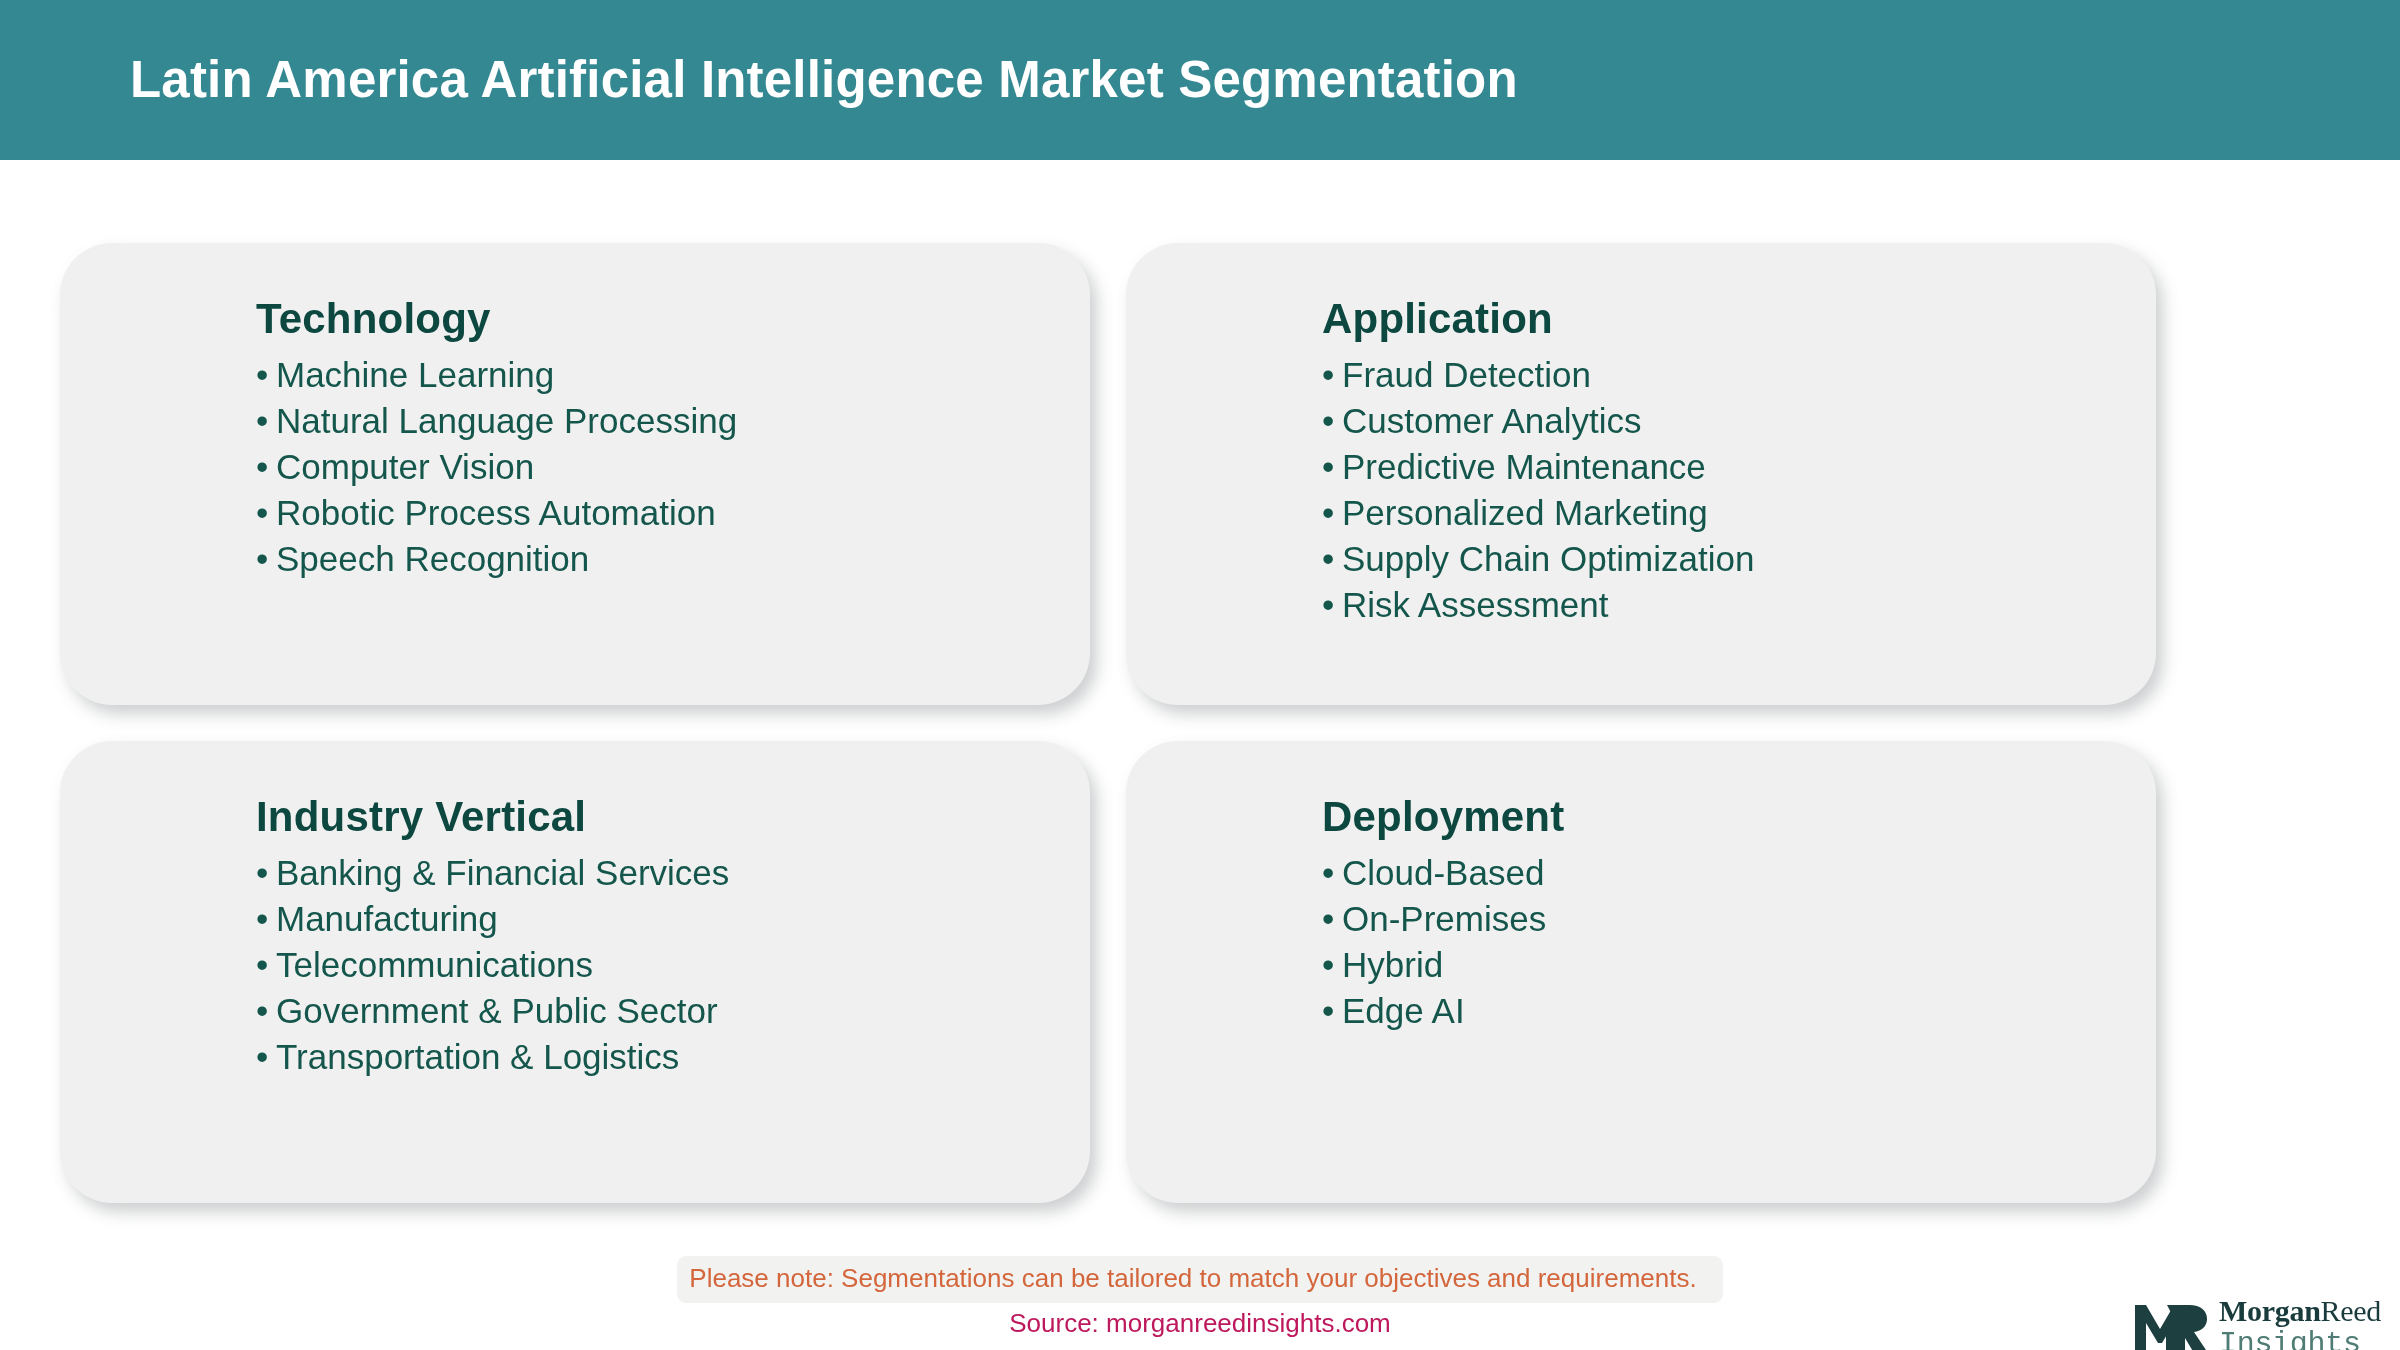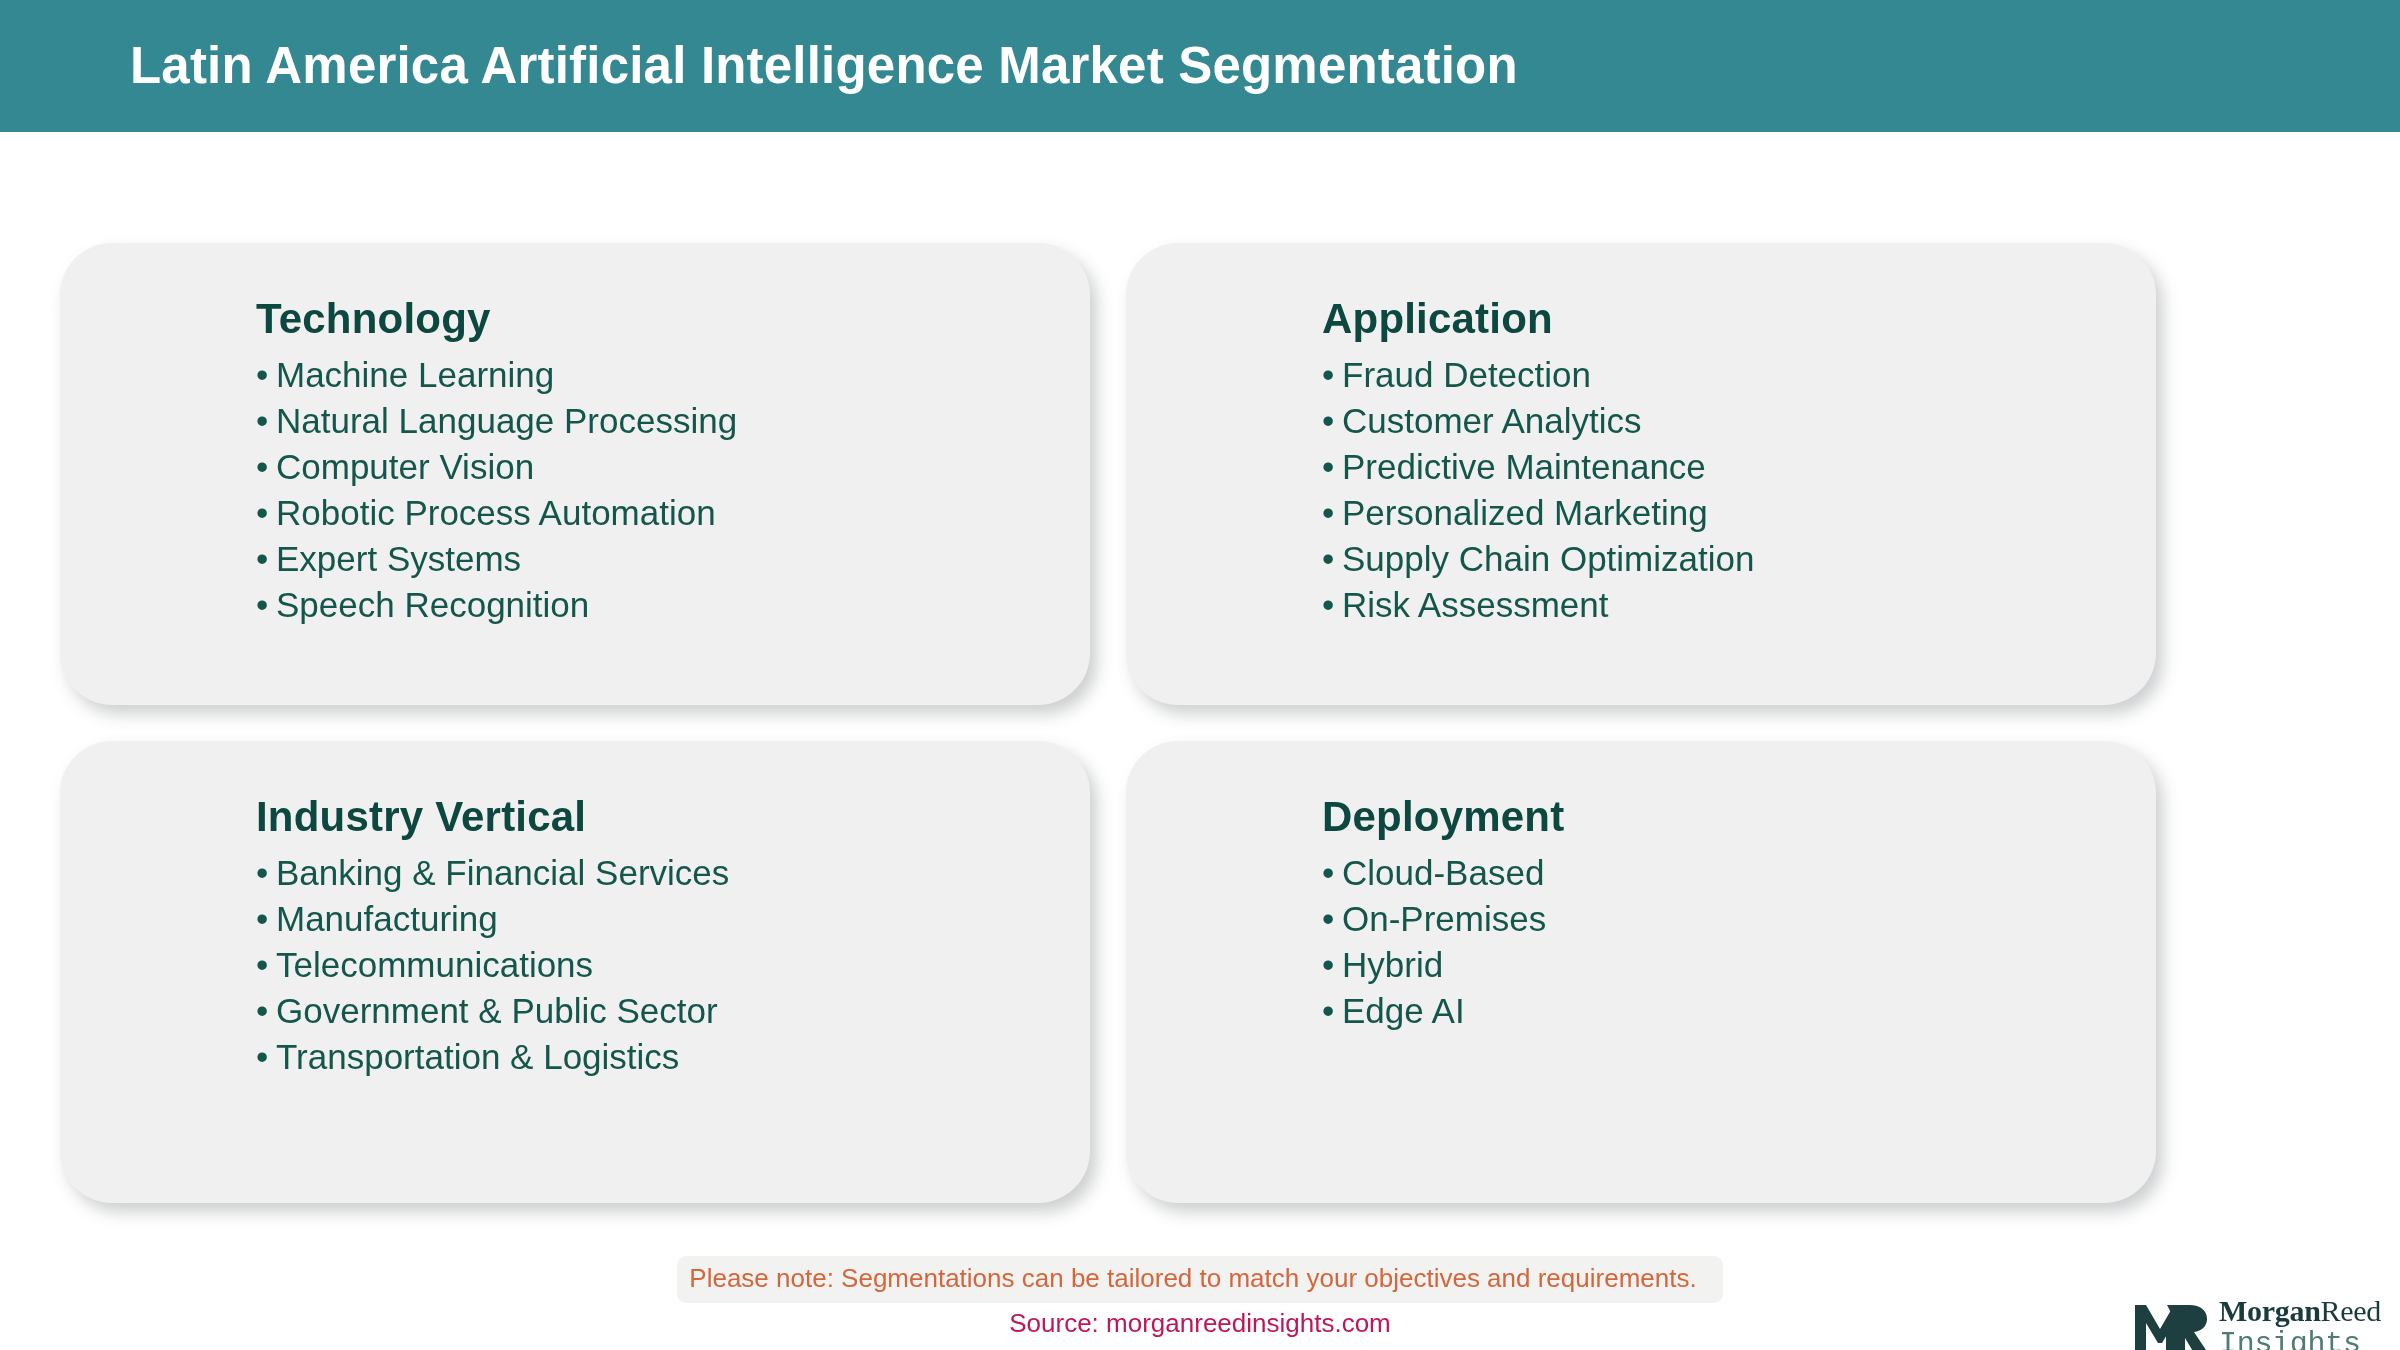--- a/index.html
+++ b/index.html
@@ -14,21 +14,21 @@
     overflow: hidden;
     position: relative;
   }
 
   
   .header-bar {
     position: absolute;
     left: 0;
     top: 0;
     width: 2400px;
-    height: 132px;
+    height: 160px;
     background: #348892;
     display: flex;
     align-items: center;
   }
   .header-title {
     color: #ffffff;
     font-size: 51px;
     font-weight: bold;
     letter-spacing: 0.2px;
     margin-left: 130px;
@@ -167,21 +167,20 @@
 
 <div class="grid">
 
   <div class="card">
     <div class="card-title">Technology</div>
     <ul class="card-list">
       <li><span class="bullet">•</span><span>Machine Learning</span></li>
       <li><span class="bullet">•</span><span>Natural Language Processing</span></li>
       <li><span class="bullet">•</span><span>Computer Vision</span></li>
       <li><span class="bullet">•</span><span>Robotic Process Automation</span></li>
-      <li><span class="bullet">•</span><span>Expert Systems</span></li>
       <li><span class="bullet">•</span><span>Speech Recognition</span></li>
     </ul>
   </div>
 
   <div class="card">
     <div class="card-title">Application</div>
     <ul class="card-list">
       <li><span class="bullet">•</span><span>Fraud Detection</span></li>
       <li><span class="bullet">•</span><span>Customer Analytics</span></li>
       <li><span class="bullet">•</span><span>Predictive Maintenance</span></li>

